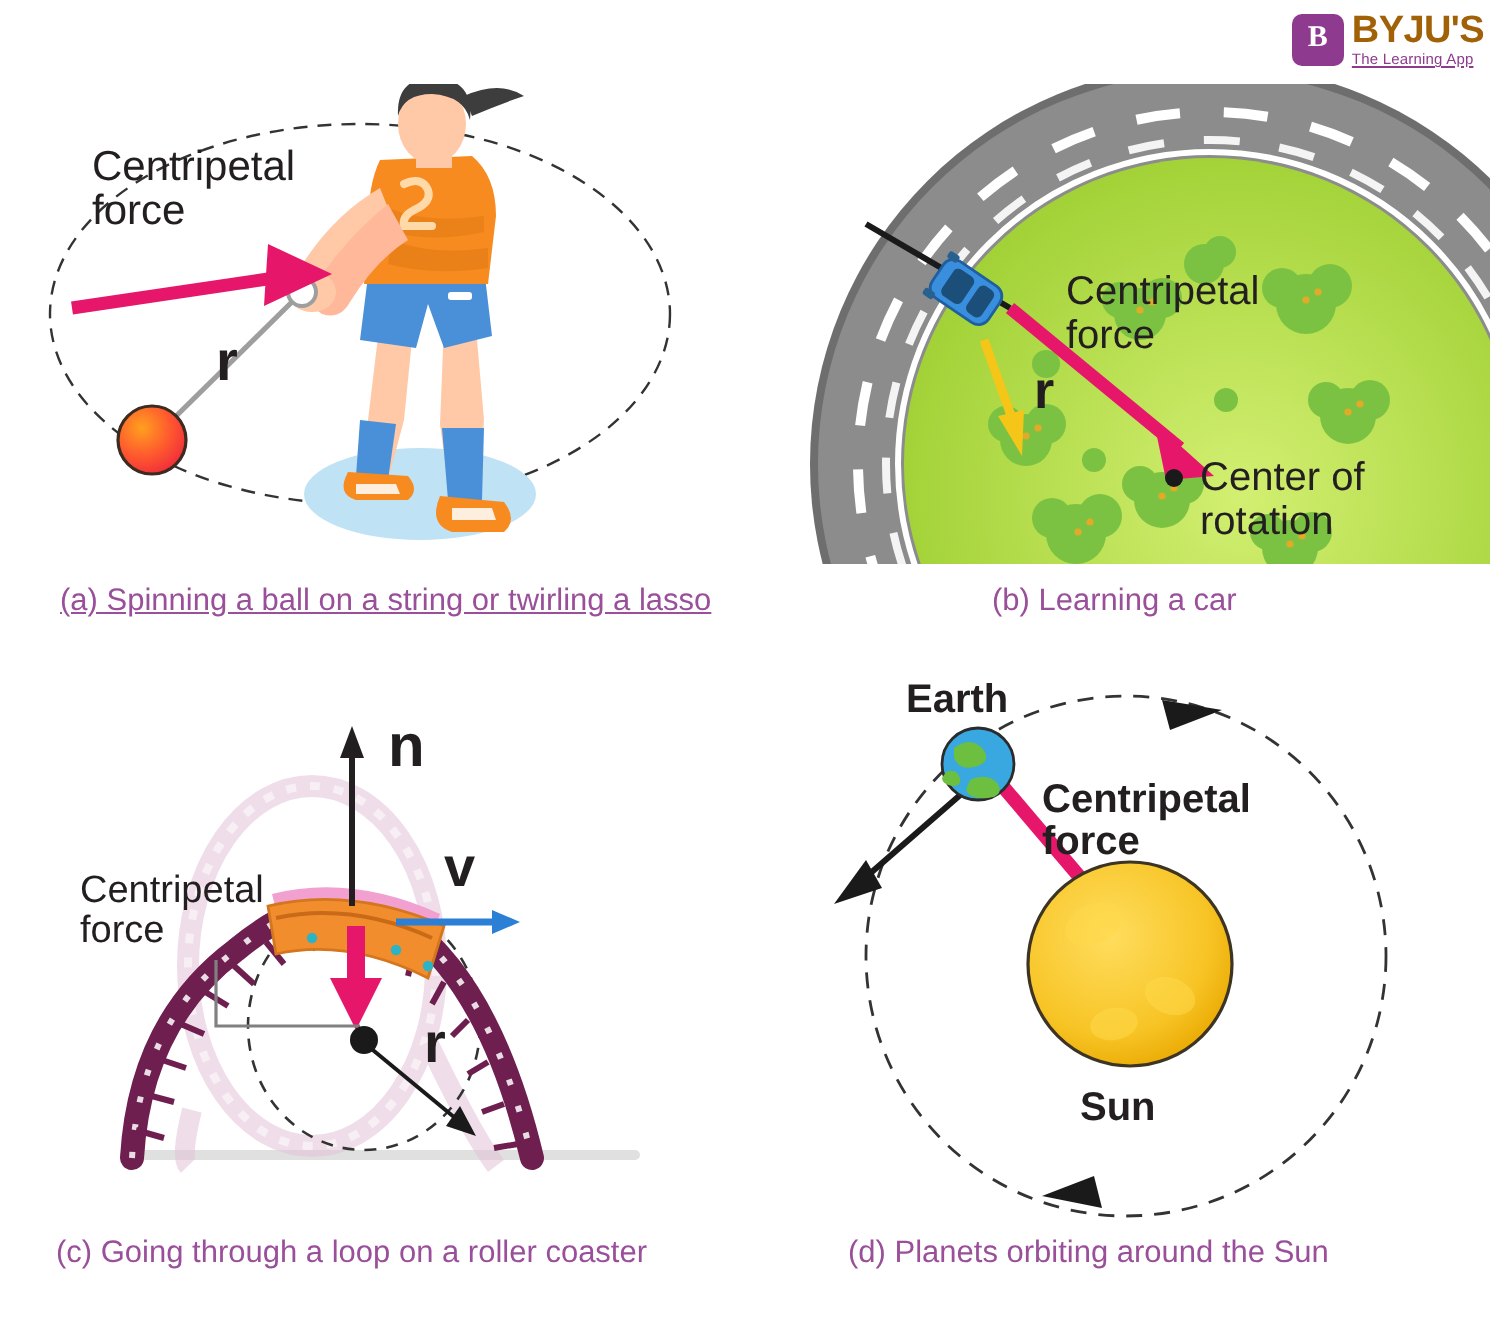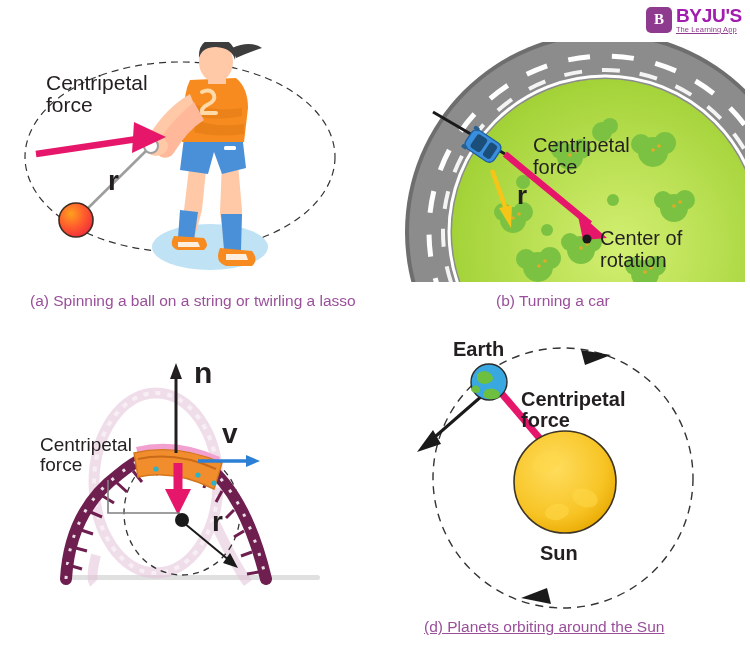--- a/index.html
+++ b/index.html
@@ -38,21 +38,21 @@
   .logo-mark span {
     color: #ffffff;
     font-size: 15px;
     font-weight: bold;
     font-family: "Liberation Serif", serif;
   }
   .logo-text { line-height: 1; }
   .logo-name {
     font-size: 19px;
     font-weight: bold;
-    color: #a21caf;
+    color: #a16207;
     letter-spacing: -0.3px;
     display: block;
     text-align: right;
   }
   .logo-tag {
     font-size: 7.5px;
     color: #8e3a8e;
     display: block;
     margin-top: 1px;
     letter-spacing: 0.1px;
@@ -64,24 +64,24 @@
   #panel-b { left: 395px; top: 42px;  width: 350px; height: 248px; }
   #panel-c { left: 8px;   top: 335px; width: 360px; height: 272px; }
   #panel-d { left: 385px; top: 330px; width: 360px; height: 280px; font-weight: bold; }
 
   .caption {
     position: absolute;
     font-size: 15.5px;
     color: #9a4f9a;
     white-space: nowrap;
   }
-  #cap-a { left: 30px;  top: 292px; }
+  #cap-a { left: 30px;  top: 292px; text-decoration: underline; }
   #cap-b { left: 496px; top: 292px; }
   #cap-c { left: 28px;  top: 618px; }
-  #cap-d { left: 424px; top: 618px; text-decoration: underline; }
+  #cap-d { left: 424px; top: 618px; }
 
   .svg-layer { position: absolute; left: 0; top: 0; }
   .lbl {
     font-family: "Liberation Sans", sans-serif;
     fill: #231f20;
   }
 </style>
 </head>
 <body>
 
@@ -387,16 +387,17 @@
       </g>
 
       <text class="lbl" x="68" y="26" font-size="20">Earth</text>
       <text class="lbl" x="155" y="230" font-size="20">Sun</text>
       <text class="lbl" x="136" y="76" font-size="20">Centripetal</text>
       <text class="lbl" x="136" y="97" font-size="20">force</text>
     </svg>
   </div>
 
   <div class="caption" id="cap-a">(a) Spinning a ball on a string or twirling a lasso</div>
-  <div class="caption" id="cap-b">(b) Turning a car</div>
+  <div class="caption" id="cap-b">(b) Learning a car</div>
+  <div class="caption" id="cap-c">(c) Going through a loop on a roller coaster</div>
   <div class="caption" id="cap-d">(d) Planets orbiting around the Sun</div>
 
 </div>
 
 </body></html>

